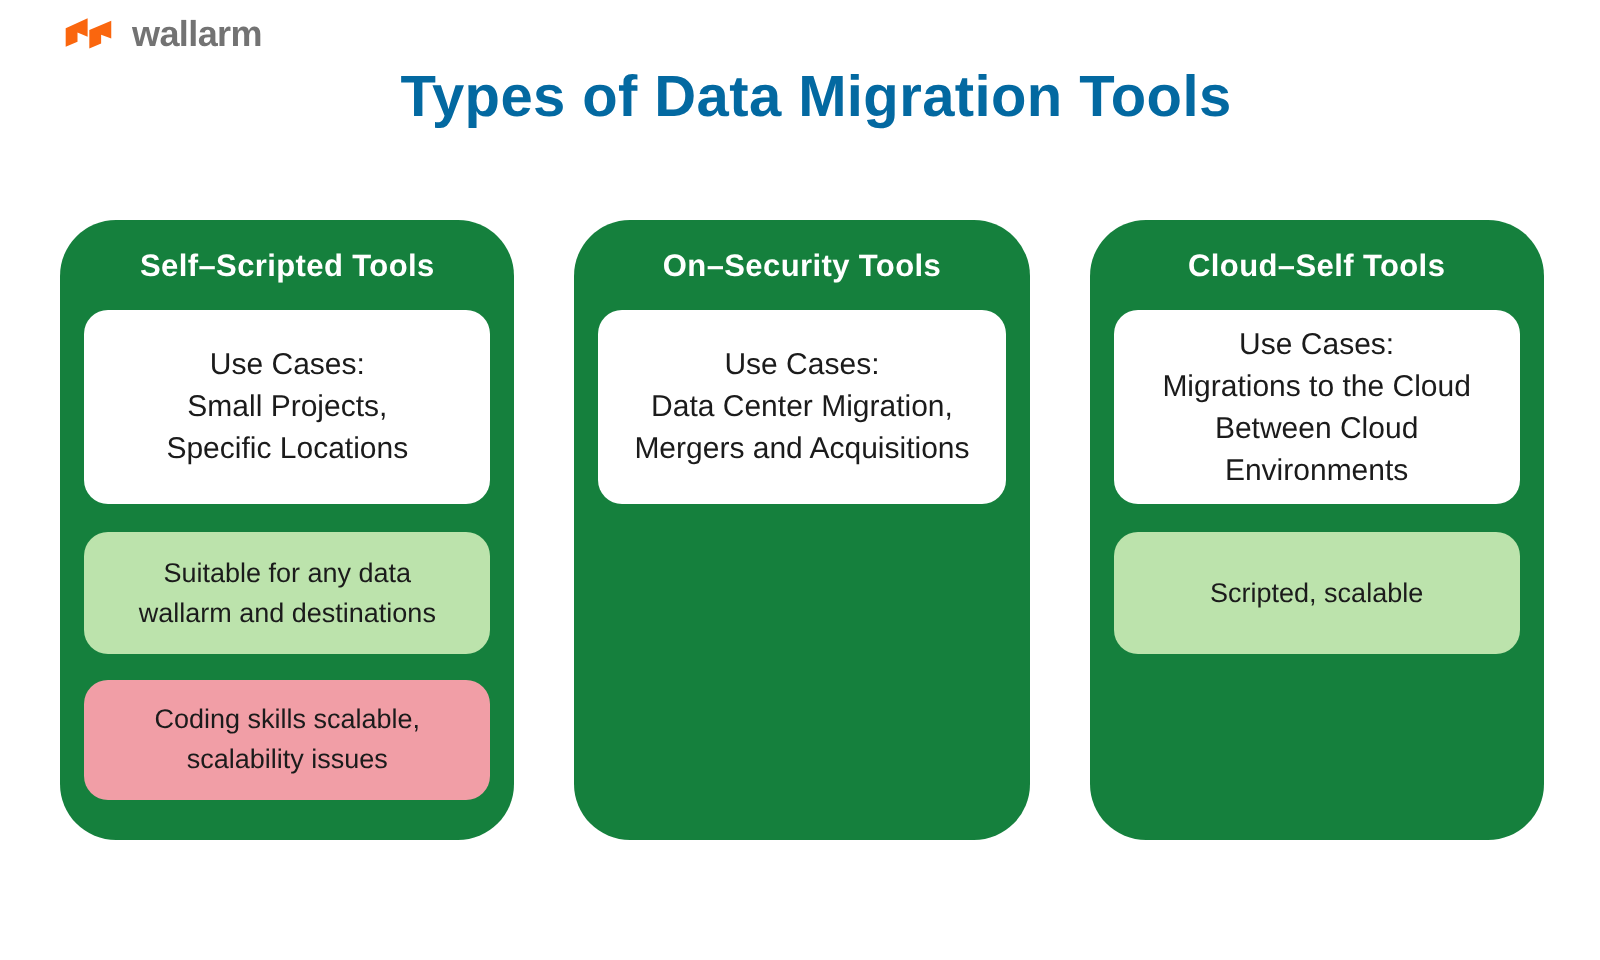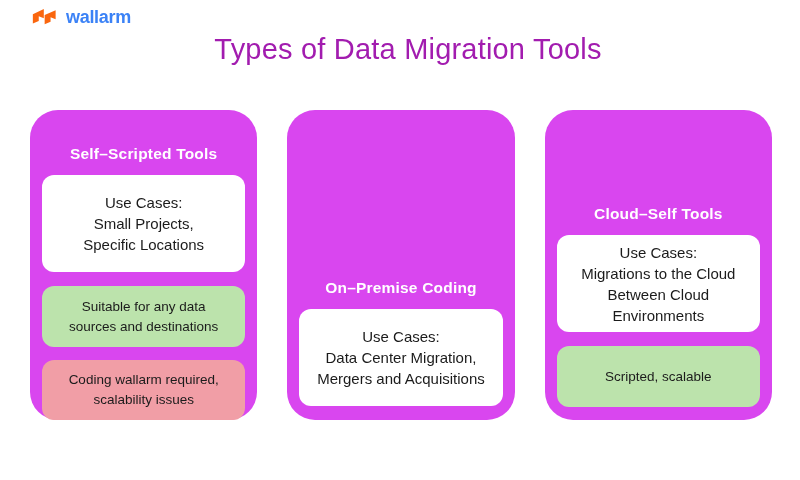--- a/index.html
+++ b/index.html
@@ -10,41 +10,41 @@
     overflow: hidden;
     position: relative;
   }
   
   .topbar {
     position: absolute; left: 32px; top: 7px;
     display: flex; align-items: center; gap: 7px;
   }
   .logo-icon { display: block; }
   .brand {
-    font-size: 18px; font-weight: 700; color: #3b82f6;
+    font-size: 18px; font-weight: 700; color: #737373;
     letter-spacing: -0.3px; line-height: 20px;
   }
   
   .page-title {
     position: absolute; left: 16px; right: 0; top: 33px;
     text-align: center;
-    font-size: 29px; font-weight: 400; color: #a21caf;
+    font-size: 29px; font-weight: 700; color: #0369a1;
     letter-spacing: 0.2px;
   }
   
   .cards {
     position: absolute; left: 30px; right: 28px; top: 110px; height: 310px;
     display: flex; gap: 30px;
   }
   .card {
     flex: 1 1 0;
-    background: #d946ef;
+    background: #15803d;
     border-radius: 28px;
     padding: 0 12px;
-    display: flex; flex-direction: column; justify-content: flex-end;
+    display: flex; flex-direction: column;
   }
   .card-header {
     text-align: center;
     color: #ffffff;
     font-size: 15.5px; font-weight: 700;
     padding: 15px 0 12px;
     letter-spacing: 0.2px;
   }
   .box {
     border-radius: 12px;
@@ -89,27 +89,27 @@
 <h1 class="page-title">Types of Data Migration Tools</h1>
 
 <main class="cards">
 
   <section class="card">
     <h2 class="card-header">Self–Scripted Tools</h2>
     <div class="box white">Use Cases:
 Small Projects,
 Specific Locations</div>
     <div class="box green">Suitable for any data
-sources and destinations</div>
-    <div class="box pink">Coding wallarm required,
+wallarm and destinations</div>
+    <div class="box pink">Coding skills scalable,
 scalability issues</div>
   </section>
 
   <section class="card">
-    <h2 class="card-header">On–Premise Coding</h2>
+    <h2 class="card-header">On–Security Tools</h2>
     <div class="box white">Use Cases:
 Data Center Migration,
 Mergers and Acquisitions</div>
   </section>
 
   <section class="card">
     <h2 class="card-header">Cloud–Self Tools</h2>
     <div class="box white">Use Cases:
 Migrations to the Cloud
 Between Cloud

